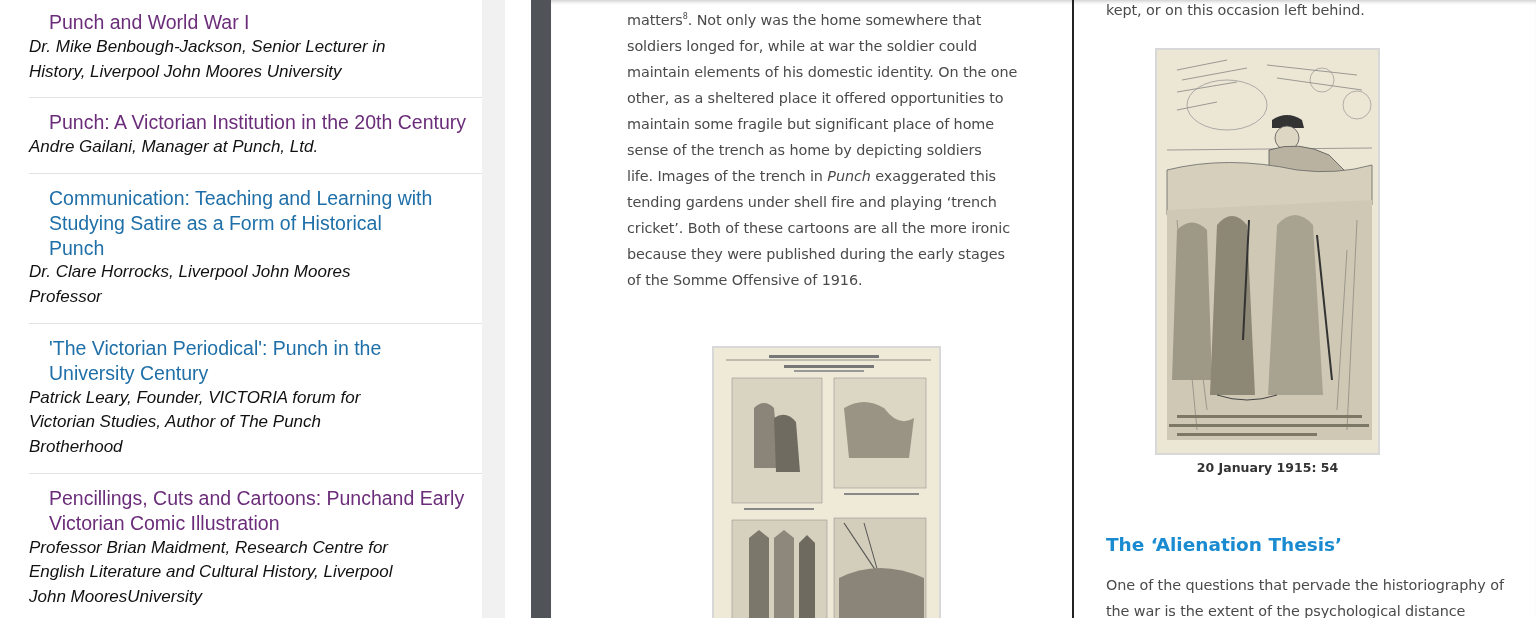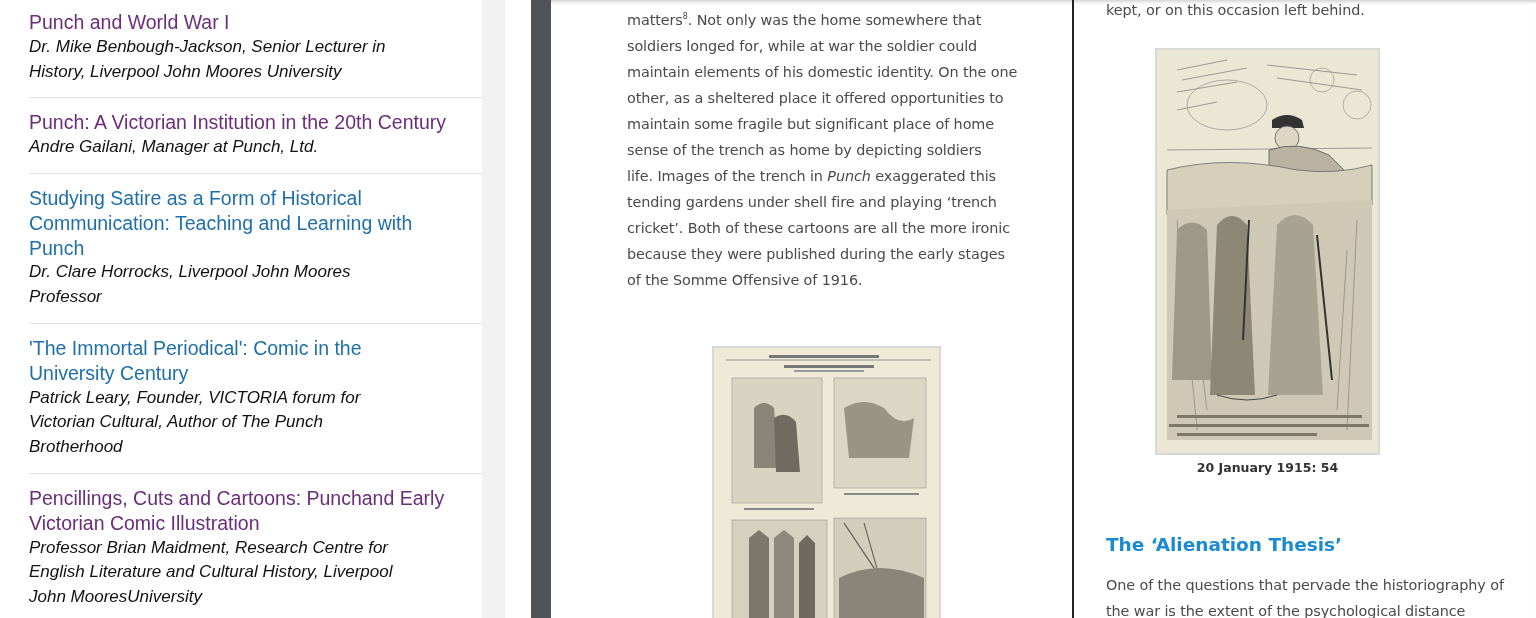--- a/index.html
+++ b/index.html
@@ -12,21 +12,21 @@
       background: #ffffff; padding-left: 29px; padding-top: 10px;
     }
     .sidebar-item {
       border-bottom: 1px solid #e3e3e3;
       padding-bottom: 13px; margin-bottom: 12px;
       width: 453px;
     }
     .sidebar-item:last-child { border-bottom: none; }
     .item-title {
       display: block; font-size: 19.5px; line-height: 24.8px;
-      text-decoration: none; cursor: pointer;
+      text-decoration: none; cursor: pointer; margin-left: 20px;
     }
     .item-title.visited { color: #6b2d7a; }
     .item-title.unvisited { color: #1f6fa8; }
     .item-author {
       display: block; font-style: italic; font-size: 17px; line-height: 24.8px;
       color: #111111;
     }
 
     .gutter-light { position: absolute; left: 482px; top: 0; width: 23px; height: 618px; background: #f1f1f1; }
     .gutter-white { position: absolute; left: 505px; top: 0; width: 26px; height: 618px; background: #ffffff; }
@@ -78,37 +78,37 @@
       <span style="display:block">Dr. Mike Benbough-Jackson, Senior Lecturer in</span>
       <span style="display:block">History, Liverpool John Moores University</span>
     </span>
   </div>
   <div class="sidebar-item">
     <a class="item-title visited">Punch: A Victorian Institution in the 20th Century</a>
     <span class="item-author">Andre Gailani, Manager at Punch, Ltd.</span>
   </div>
   <div class="sidebar-item">
     <a class="item-title unvisited">
+      <span style="display:block">Communication: Teaching and Learning with</span>
       <span style="display:block">Studying Satire as a Form of Historical</span>
-      <span style="display:block">Communication: Teaching and Learning with</span>
       <span style="display:block">Punch</span>
     </a>
     <span class="item-author">
       <span style="display:block">Dr. Clare Horrocks, Liverpool John Moores</span>
       <span style="display:block">Professor</span>
     </span>
   </div>
   <div class="sidebar-item">
     <a class="item-title unvisited">
-      <span style="display:block">'The Immortal Periodical': Comic in the</span>
+      <span style="display:block">'The Victorian Periodical': Punch in the</span>
       <span style="display:block">University Century</span>
     </a>
     <span class="item-author">
       <span style="display:block">Patrick Leary, Founder, VICTORIA forum for</span>
-      <span style="display:block">Victorian Cultural, Author of The Punch</span>
+      <span style="display:block">Victorian Studies, Author of The Punch</span>
       <span style="display:block">Brotherhood</span>
     </span>
   </div>
   <div class="sidebar-item">
     <a class="item-title visited">
       <span style="display:block">Pencillings, Cuts and Cartoons: Punchand Early</span>
       <span style="display:block">Victorian Comic Illustration</span>
     </a>
     <span class="item-author">
       <span style="display:block">Professor Brian Maidment, Research Centre for</span>

